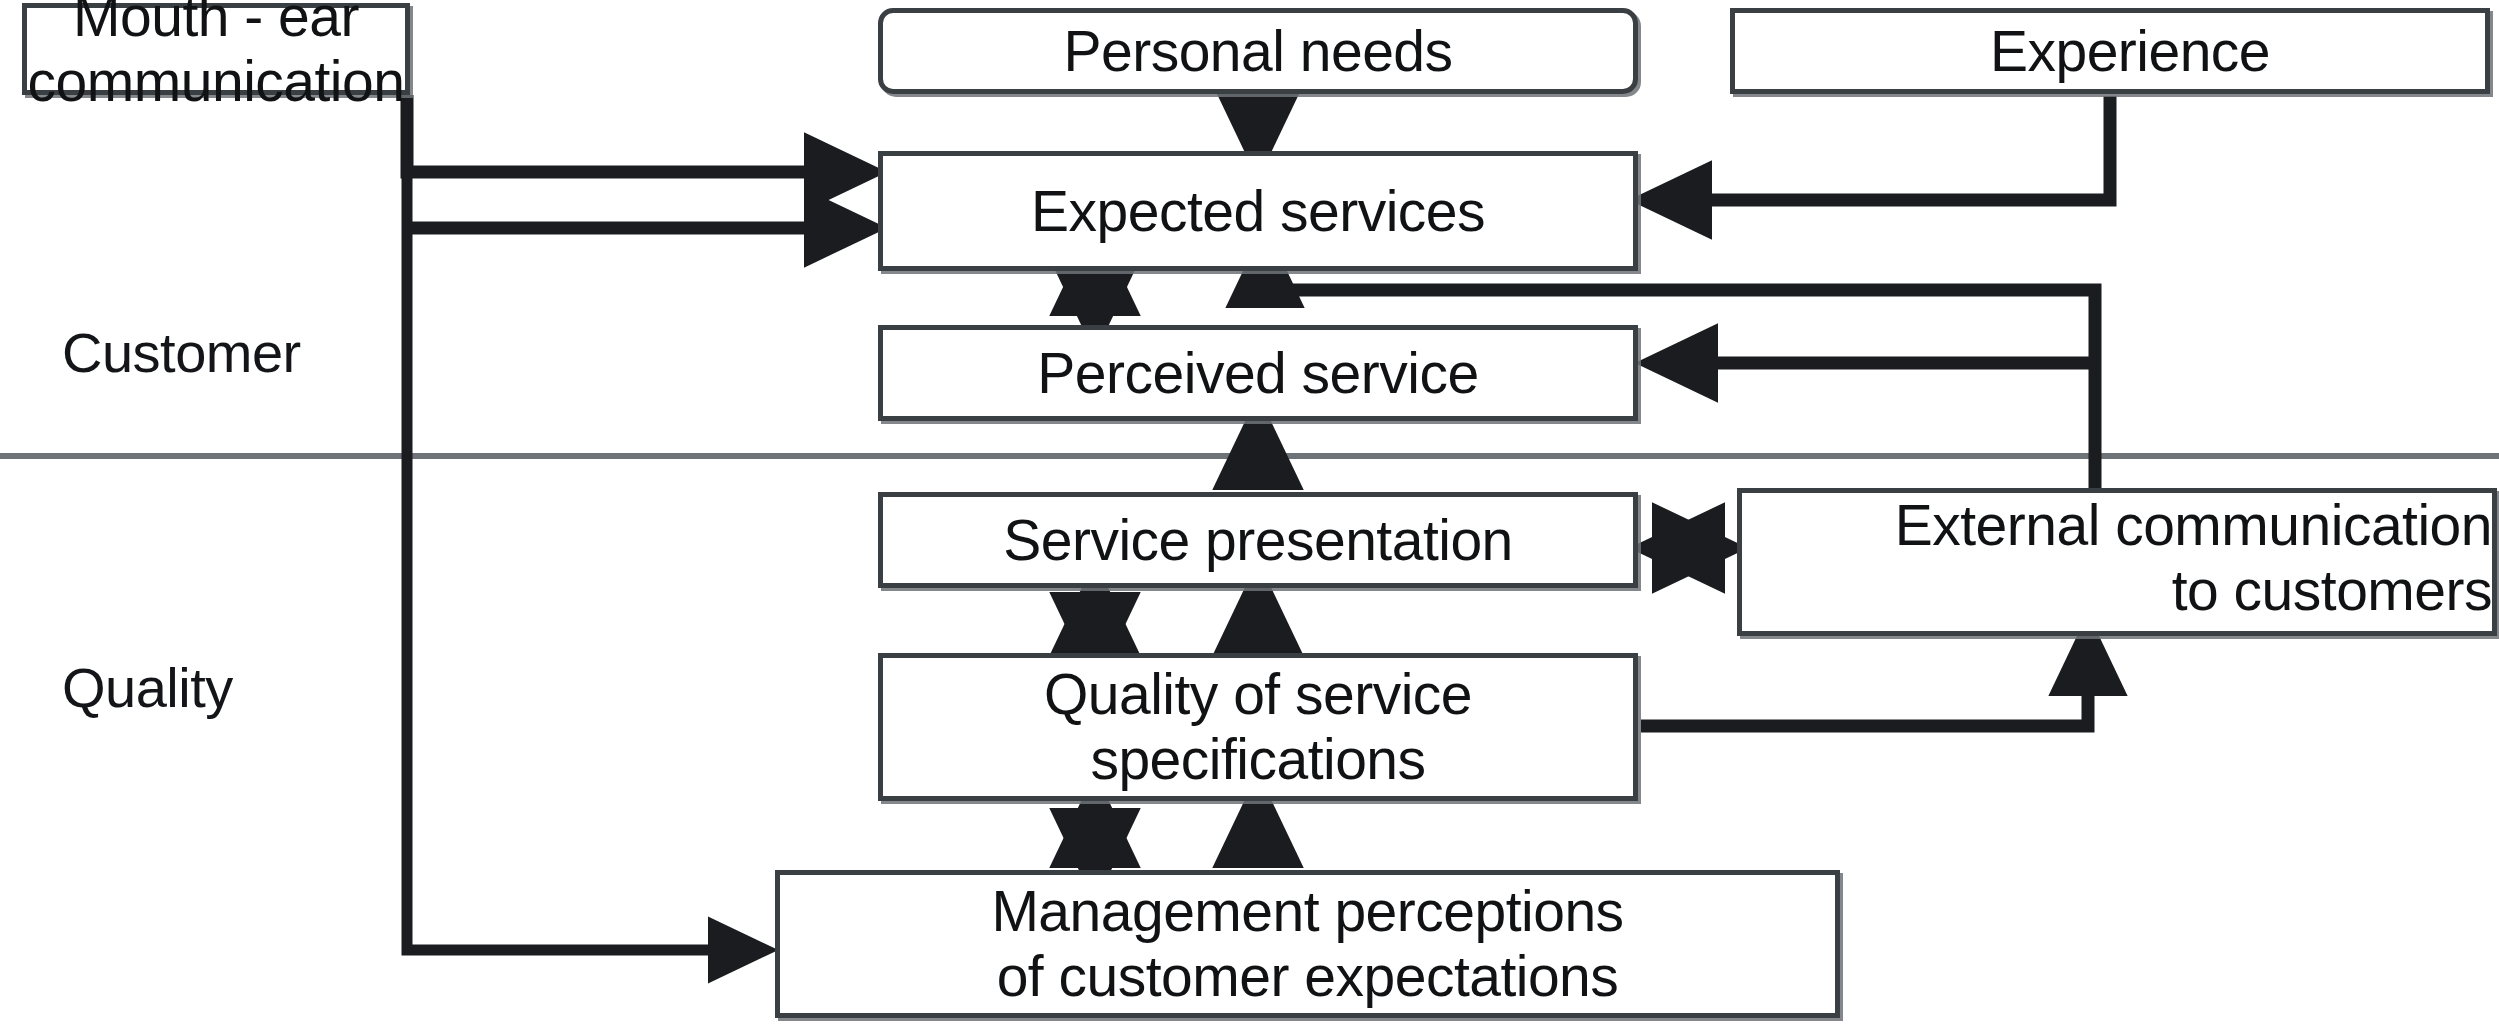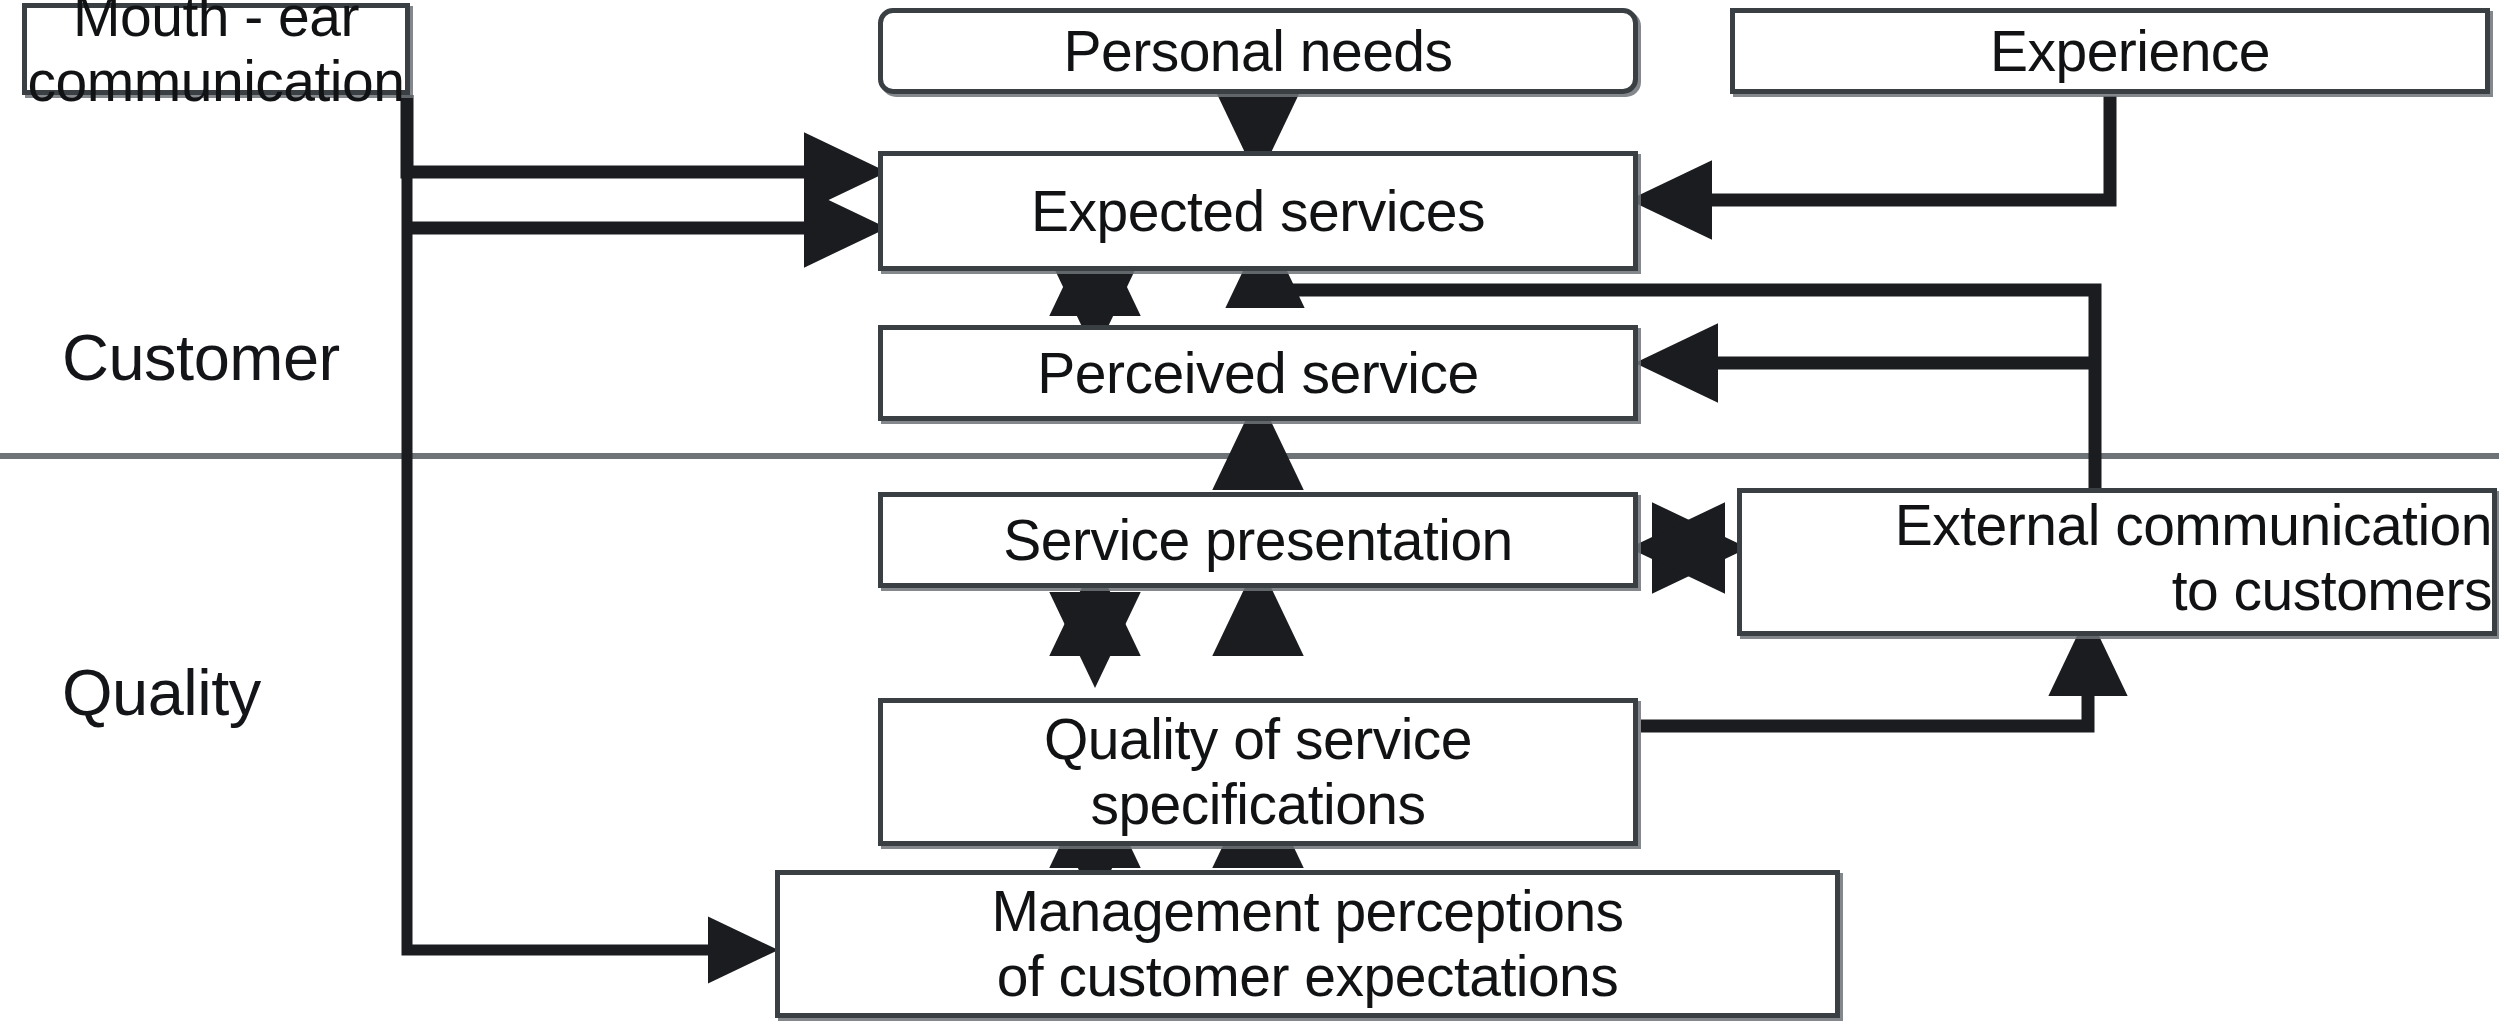--- a/index.html
+++ b/index.html
@@ -36,34 +36,34 @@
     color:#111214;
     font-size:57px;
     line-height:1.14;
     letter-spacing:-0.5px;
     white-space:pre-line;
     z-index:3;
   }
   .side-label{
     position:absolute;
     color:#141518;
-    font-size:65px;
+    font-size:56px;
     letter-spacing:-0.5px;
     white-space:nowrap;
     z-index:4;
   }
   
   #node-mouth-ear      { left:22px;   top:3px;    width:388px;  height:92px; }
   #node-personal-needs { left:878px;  top:8px;    width:760px;  height:86px;border-radius:15px; }
   #node-experience     { left:1730px; top:8px;    width:760px;  height:86px;padding-left:40px; }
   #node-expected       { left:878px;  top:151px;  width:760px;  height:120px; }
   #node-perceived      { left:878px;  top:325px;  width:760px;  height:96px; }
   #node-presentation   { left:878px;  top:492px;  width:760px;  height:96px; }
   #node-quality        { left:878px;  top:653px;  width:760px;  height:148px;
-                         flex-direction:column;margin-top:45px; }
+                         flex-direction:column; }
   #node-management     { left:775px;  top:870px;  width:1065px; height:148px;
                          flex-direction:column; }
   #node-external       { left:1737px; top:488px;  width:760px;  height:148px;
                          justify-content:flex-start; padding-left:32px;
                          text-align:left; flex-direction:column;
                          align-items:flex-end; }
   #label-customer      { left:62px;   top:320px; }
   #label-business      { left:62px;   top:655px; }
 </style>
 </head>

